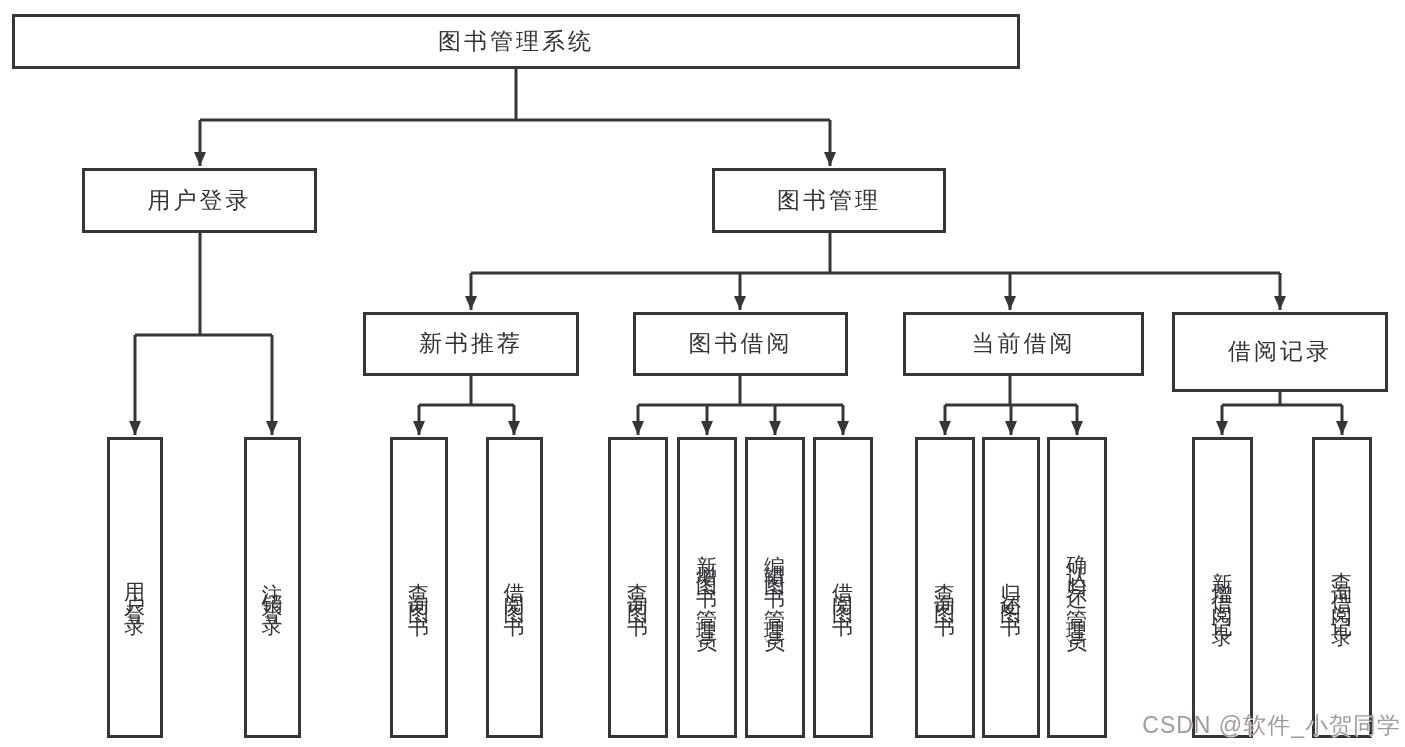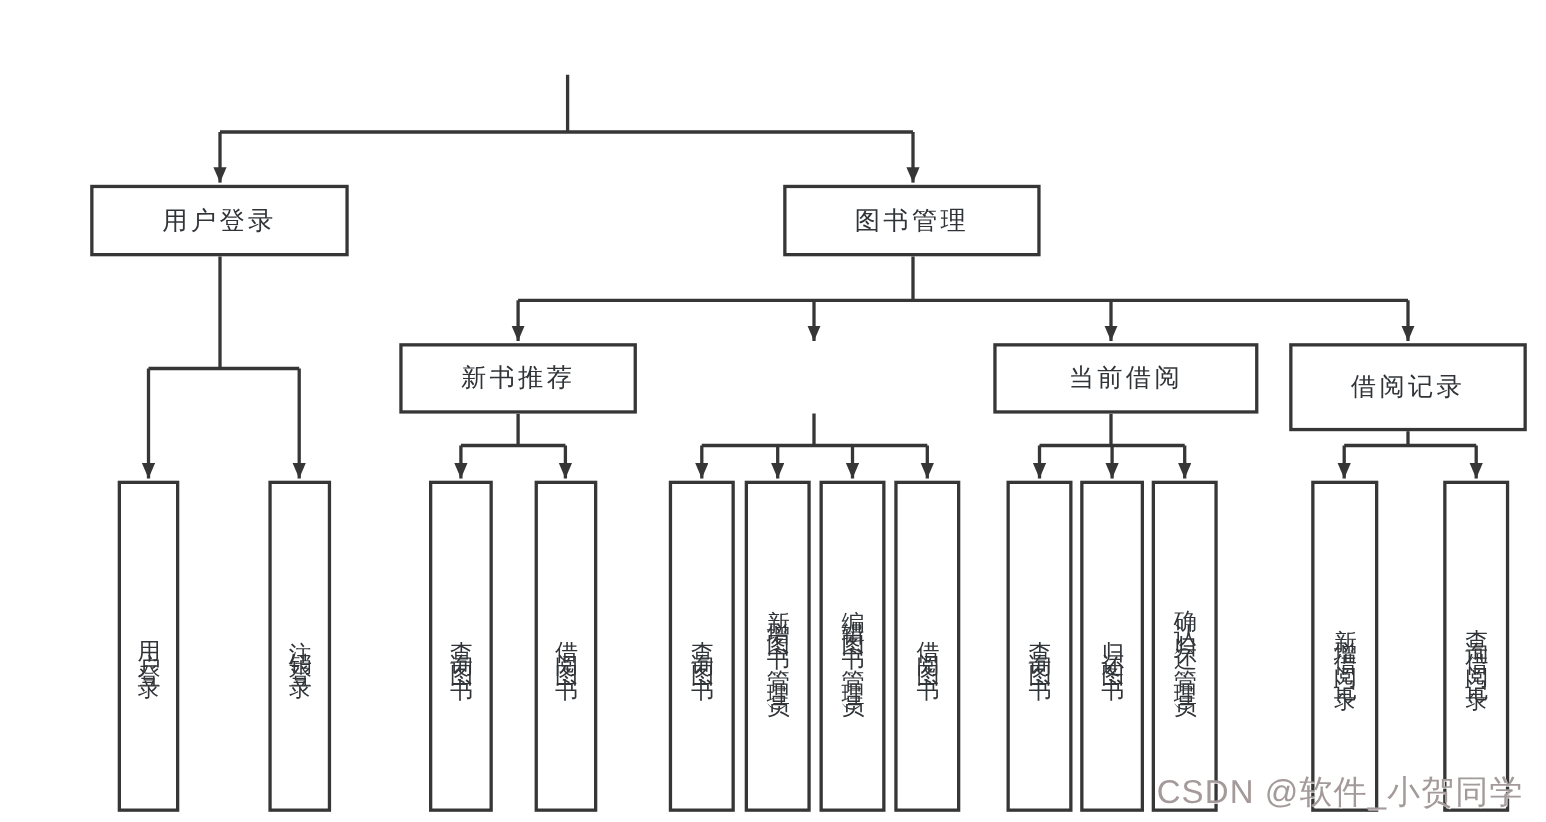--- a/index.html
+++ b/index.html
@@ -75,23 +75,23 @@
   
   #n-d-0 {left:915px;  width:60px;}
   #n-d-1 {left:982px;  width:58px;}
   #n-d-2 {left:1047px; width:60px;}
   
   #n-e-0 {left:1192px; width:61px;}
   #n-e-1 {left:1312px; width:60px;}
 
   .watermark{
     position:absolute;
-    right:20px;
+    right:4px;
     bottom:6px;
-    font-size:30px;
+    font-size:23px;
     color:var(--wm);
     letter-spacing:1px;
     text-shadow:1px 1px 0 rgba(255,255,255,0.8);
     z-index:3;
     white-space:nowrap;
   }
 </style>
 </head>
 <body>
 
@@ -131,25 +131,27 @@
     <path class="cline" d="M1010,376 V405 M945,405 H1077"></path>
     <path class="cline" d="M945,405 V435" marker-end="url(#arw)"></path>
     <path class="cline" d="M1011,405 V435" marker-end="url(#arw)"></path>
     <path class="cline" d="M1077,405 V435" marker-end="url(#arw)"></path>
 
     <path class="cline" d="M1280,376 V405 M1222,405 H1342"></path>
     <path class="cline" d="M1222,405 V435" marker-end="url(#arw)"></path>
     <path class="cline" d="M1342,405 V435" marker-end="url(#arw)"></path>
   </svg>
 
+  <div class="box" id="n-root">图书管理系统</div>
 
   <div class="box" id="n-l2-0">用户登录</div>
   <div class="box" id="n-l2-1">图书管理</div>
 
   <div class="box" id="n-l3-0">新书推荐</div>
+  <div class="box" id="n-l3-1">图书借阅</div>
   <div class="box" id="n-l3-2">当前借阅</div>
   <div class="box" id="n-l3-3">借阅记录</div>
 
   <div class="box vbox leaf" id="n-a-0">用户登录</div>
   <div class="box vbox leaf" id="n-a-1">注销登录</div>
 
   <div class="box vbox leaf" id="n-b-0">查询图书</div>
   <div class="box vbox leaf" id="n-b-1">借阅图书</div>
 
   <div class="box vbox leaf" id="n-c-0">查询图书</div>

